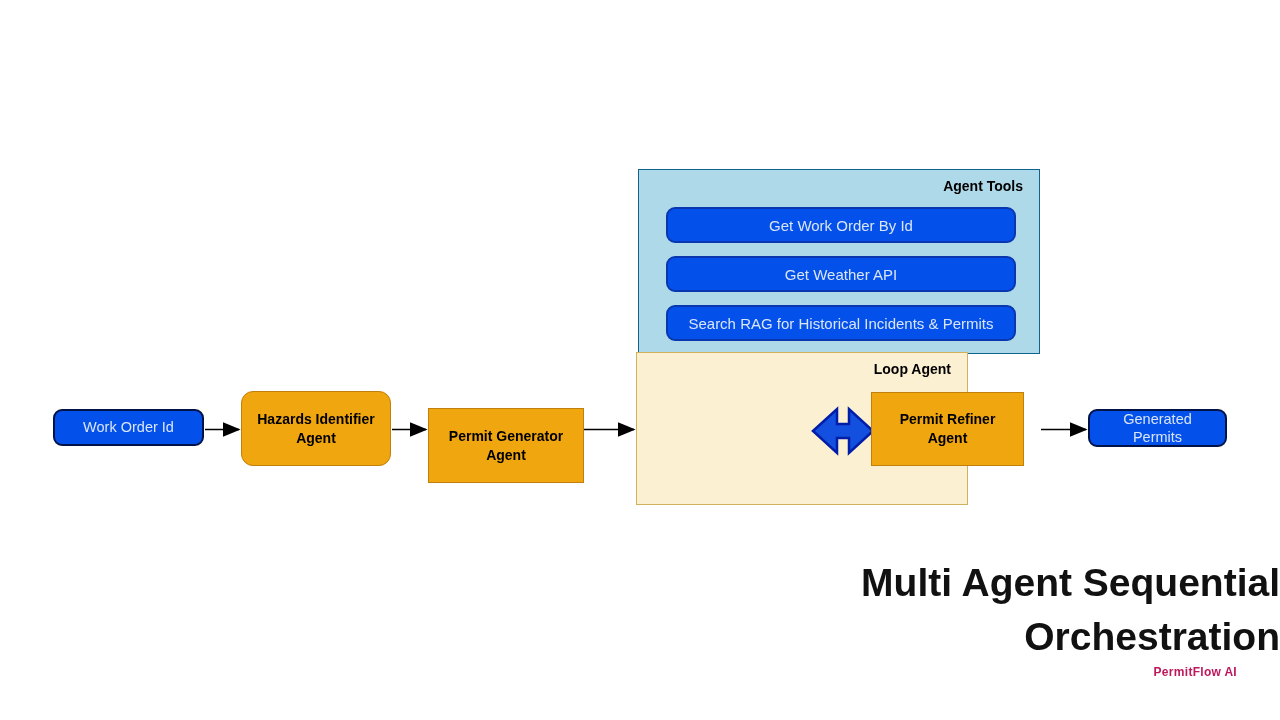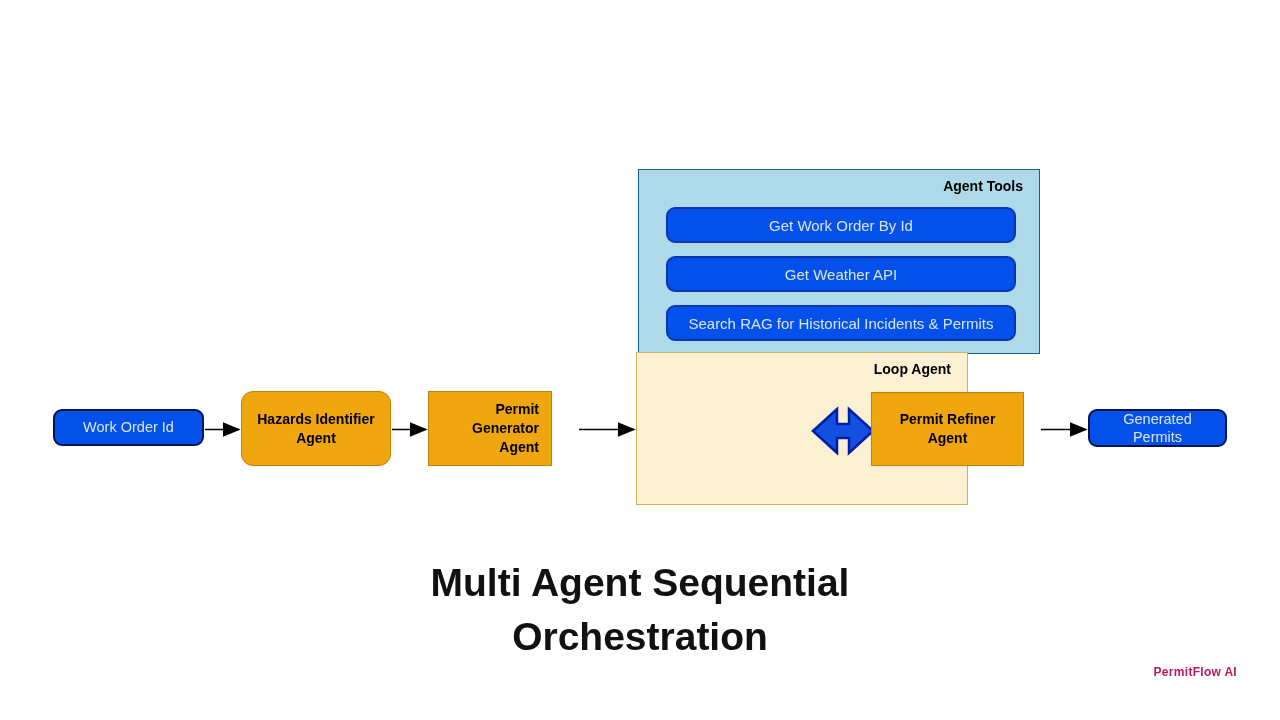--- a/index.html
+++ b/index.html
@@ -68,21 +68,21 @@
     justify-content: center;
     text-align: center;
     font-weight: bold;
     font-size: 14px;
     line-height: 1.35;
     color: #000000;
     padding: 0 12px;
     cursor: pointer;
   }
   .node-hazards   { left: 241px; top: 391px; width: 150px; height: 75px; border-radius: 12px; }
-  .node-generator { left: 428px; top: 391px; width: 124px; height: 75px; text-align: right; }
+  .node-generator { left: 428px; top: 408px; width: 156px; height: 75px; }
   .node-validator { left: 19px;  top: 39px;  width: 150px; height: 74px; }
   .node-refiner   { left: 234px; top: 39px;  width: 153px; height: 74px; }
   .terminal {
     position: absolute;
     background: #0450EB;
     border: 2px solid #001347;
     border-radius: 9px;
     color: #D9E6F5;
     font-size: 14.5px;
     line-height: 1.25;
@@ -96,21 +96,21 @@
   .terminal-output { left: 1088px; top: 409px; width: 139px; height: 38px; padding: 16px 20px; justify-content: center; }
   .loop-arrow {
     position: absolute;
     left: 174px; top: 52px;
     width: 64px; height: 52px;
   }
   .page-title {
     position: absolute;
     left: 0; right: 0;
     top: 556px;
-    text-align: center;
+    text-align: right;
     font-weight: bold;
     font-size: 39px;
     line-height: 54px;
     color: #111111;
   }
   .brand {
     position: absolute;
     right: 43px; top: 665px;
     font-weight: bold;
     font-size: 12px;

